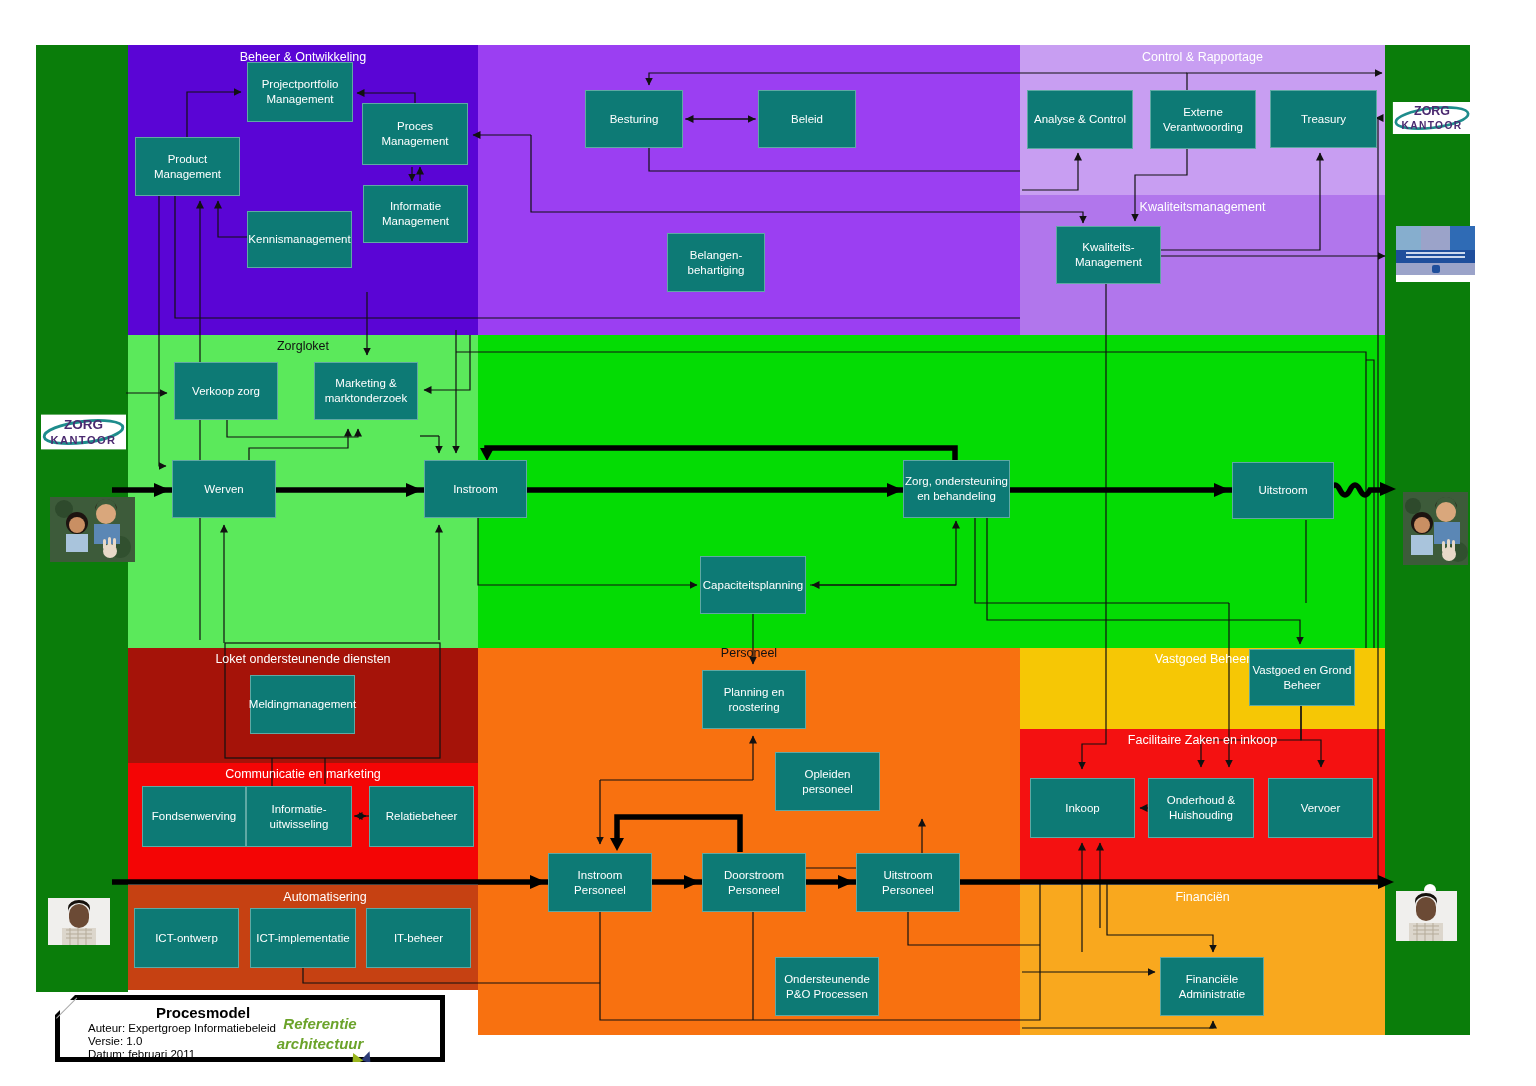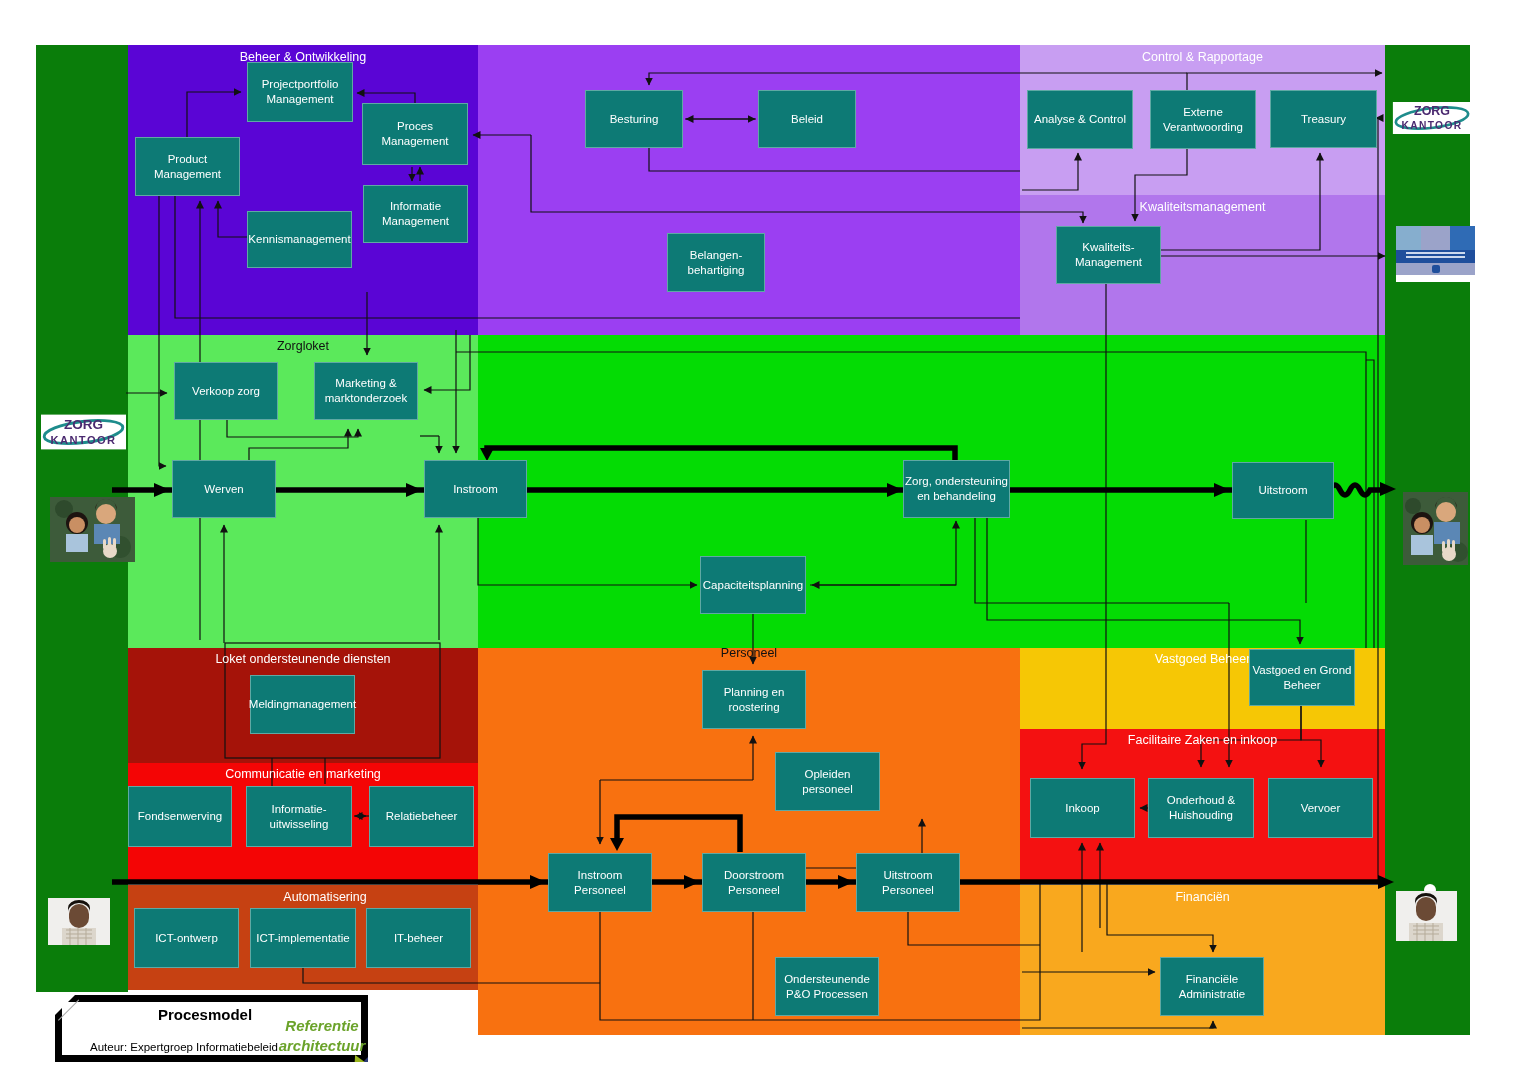--- a/index.html
+++ b/index.html
@@ -6,28 +6,28 @@
   #stage{position:relative;width:1536px;height:1086px;background:#fff;overflow:hidden;}
   .region{position:absolute;z-index:1;}
   .rlabel{position:absolute;z-index:3;font-size:12.5px;text-align:center;pointer-events:none;}
   .rlabel.w{color:#ffffff;}
   .rlabel.b{color:#111111;}
   #wires{position:absolute;left:0;top:0;z-index:2;pointer-events:none;}
   .box{position:absolute;z-index:3;background:#0D7A75;border:1px solid #5FA9A4;color:#fff;
        font-size:11.5px;line-height:1.3;display:flex;align-items:center;justify-content:center;
        text-align:center;white-space:pre-line;box-sizing:border-box;}
   .art{position:absolute;z-index:4;margin-top:39px;}
-  .legend{position:absolute;left:55px;top:995px;width:313px;height:67px;background:#fff;
-          border:7px solid #000000;z-index:5;box-sizing:border-box;
+  .legend{position:absolute;left:55px;top:995px;width:390px;height:67px;background:#fff;
+          border:5px solid #000000;z-index:5;box-sizing:border-box;
           clip-path:polygon(20px 0,100% 0,100% 100%,0 100%,0 20px);}
   .legend .cut{position:absolute;left:-4px;top:18px;width:29px;height:1px;background:#a9a9a9;
                transform:rotate(-45deg);transform-origin:left top;}
   .leg-left{position:absolute;left:28px;top:4px;width:245px;}
   .leg-title{font-size:15px;font-weight:bold;color:#000;text-align:center;width:230px;}
-  .leg-line{font-size:11.5px;color:#000;margin-top:18px;}
+  .leg-line{font-size:11.5px;color:#000;margin-top:1px;}
   .leg-ref{position:absolute;left:195px;top:14px;width:130px;text-align:center;
            font-size:15px;font-weight:bold;font-style:italic;color:#6BA32A;line-height:1.35;}
   .insp{position:absolute;left:1396px;top:226px;width:79px;height:56px;z-index:5;background:#fff;}
   .insp .r1{position:absolute;left:0;top:0;width:100%;height:24px;display:flex;}
   .insp .c1{flex:1;background:#86AECE;} .insp .c2{flex:1.2;background:#9BA3C9;} .insp .c3{flex:1;background:#2F6BB5;}
   .insp .band{position:absolute;left:0;top:24px;width:100%;height:13px;background:#1F4E9C;}
   .insp .band i{display:block;height:2px;background:#cdd8ee;margin:2px 10px 0 10px;}
   .insp .crest{position:absolute;left:0;top:37px;width:100%;height:12px;background:#9BA3C9;}
   .insp .crest b{display:block;width:8px;height:8px;margin:2px auto;background:#1F4E9C;border-radius:2px;}
 </style>
@@ -183,21 +183,21 @@
   <div class="box" style="left:174px;top:362px;width:104px;height:58px;">Verkoop zorg</div>
   <div class="box" style="left:314px;top:362px;width:104px;height:58px;">Marketing &amp;
 marktonderzoek</div>
   <div class="box" style="left:172px;top:460px;width:104px;height:58px;">Werven</div>
   <div class="box" style="left:424px;top:460px;width:103px;height:58px;">Instroom</div>
   <div class="box" style="left:903px;top:460px;width:107px;height:58px;">Zorg, ondersteuning
 en behandeling</div>
   <div class="box" style="left:700px;top:556px;width:106px;height:58px;">Capaciteitsplanning</div>
   <div class="box" style="left:1232px;top:462px;width:102px;height:57px;">Uitstroom</div>
   <div class="box" style="left:250px;top:675px;width:105px;height:59px;">Meldingmanagement</div>
-  <div class="box" style="left:128px;top:786px;width:104px;height:61px;">Fondsenwerving</div>
+  <div class="box" style="left:142px;top:786px;width:104px;height:61px;">Fondsenwerving</div>
   <div class="box" style="left:246px;top:786px;width:106px;height:61px;">Informatie-
 uitwisseling</div>
   <div class="box" style="left:369px;top:786px;width:105px;height:61px;">Relatiebeheer</div>
   <div class="box" style="left:134px;top:908px;width:105px;height:60px;">ICT-ontwerp</div>
   <div class="box" style="left:250px;top:908px;width:106px;height:60px;">ICT-implementatie</div>
   <div class="box" style="left:366px;top:908px;width:105px;height:60px;">IT-beheer</div>
   <div class="box" style="left:702px;top:670px;width:104px;height:59px;">Planning en
 roostering</div>
   <div class="box" style="left:775px;top:752px;width:105px;height:59px;">Opleiden
 personeel</div>

